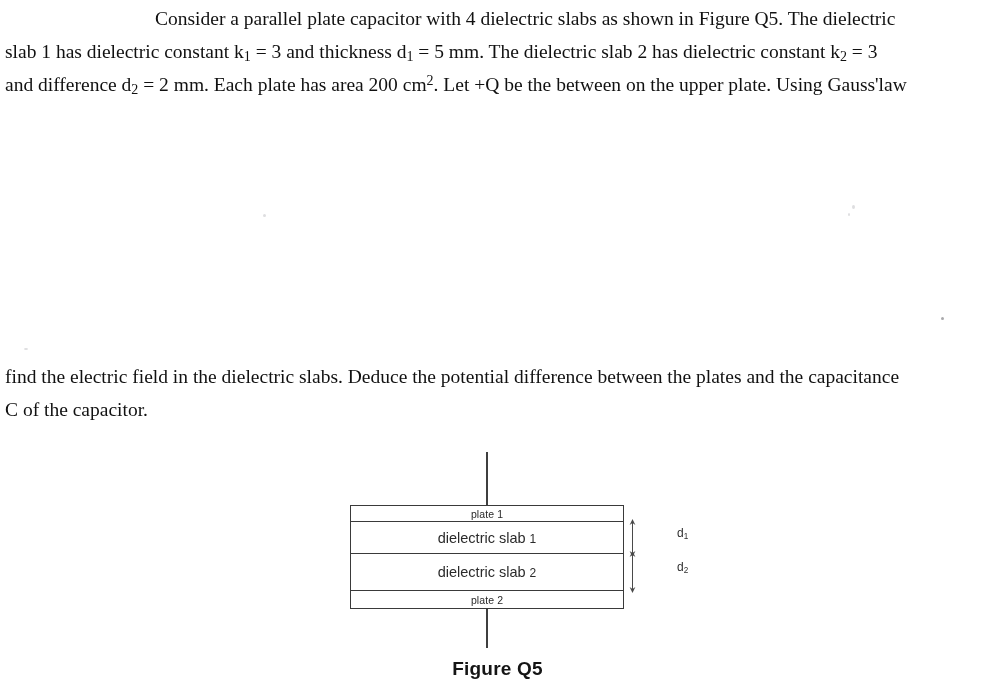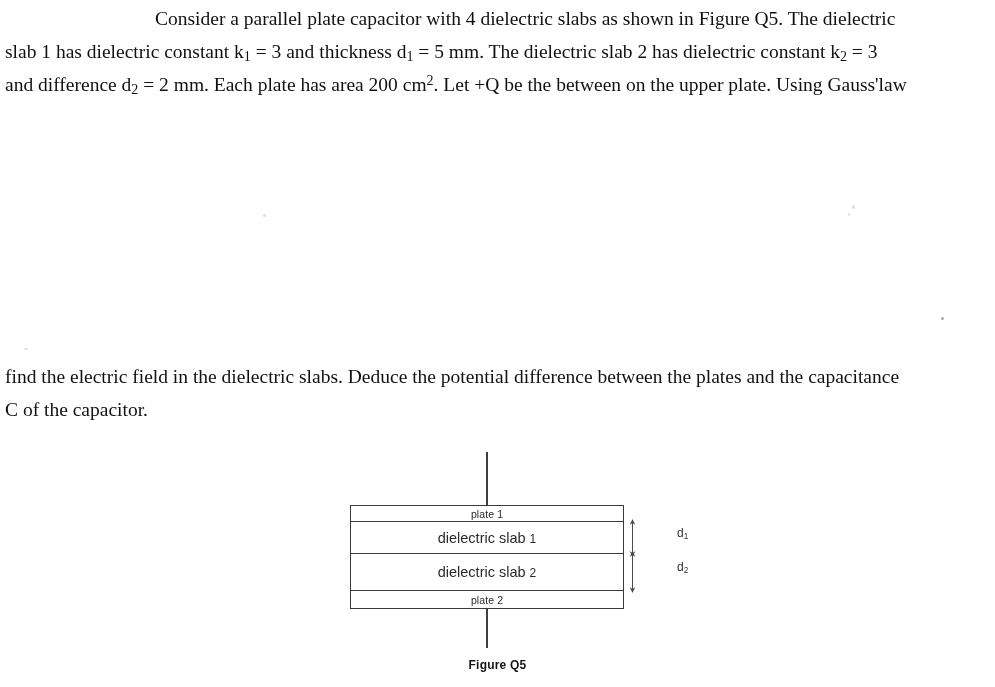--- a/index.html
+++ b/index.html
@@ -160,21 +160,21 @@
   #dim-label-2 { top: 120px; }
 
   
   #fig-caption {
     position: absolute;
     left: 0;
     top: 218px;   
     width: 995px;
     text-align: center;
     font-family: "Liberation Sans", sans-serif;
-    font-size: 12px;
+    font-size: 19px;
     font-weight: bold;
     color: #151515;
     letter-spacing: 0.2px;
   }
 </style>
 </head>
 <body>
 
 <div class="qtext" id="para-top">
   <div class="line1"><span>Consider a parallel plate capacitor with 4 dielectric slabs as shown in Figure Q5. The dielectric</span></div>

